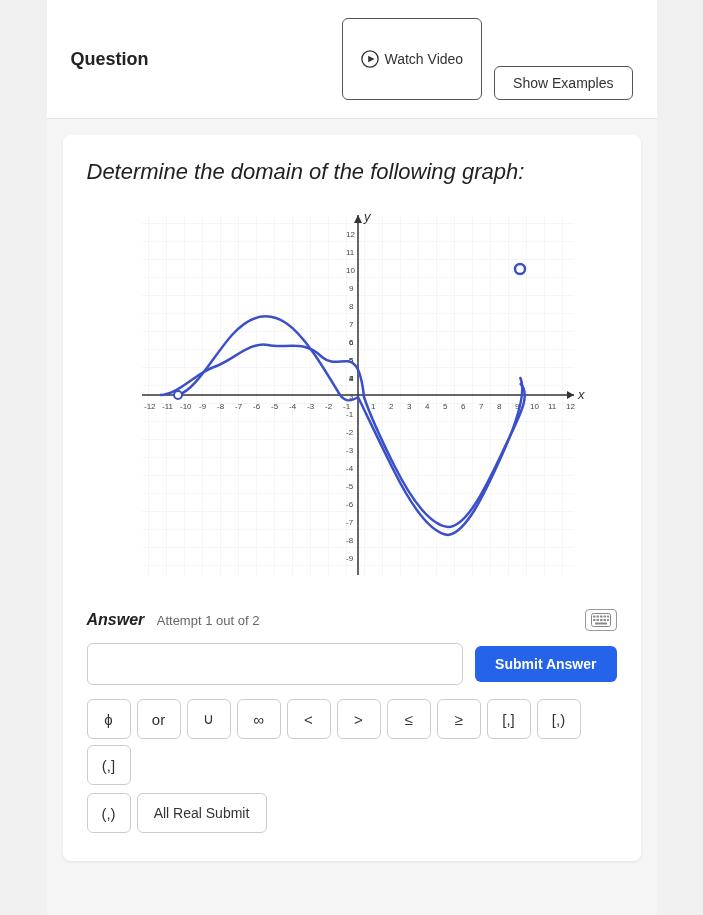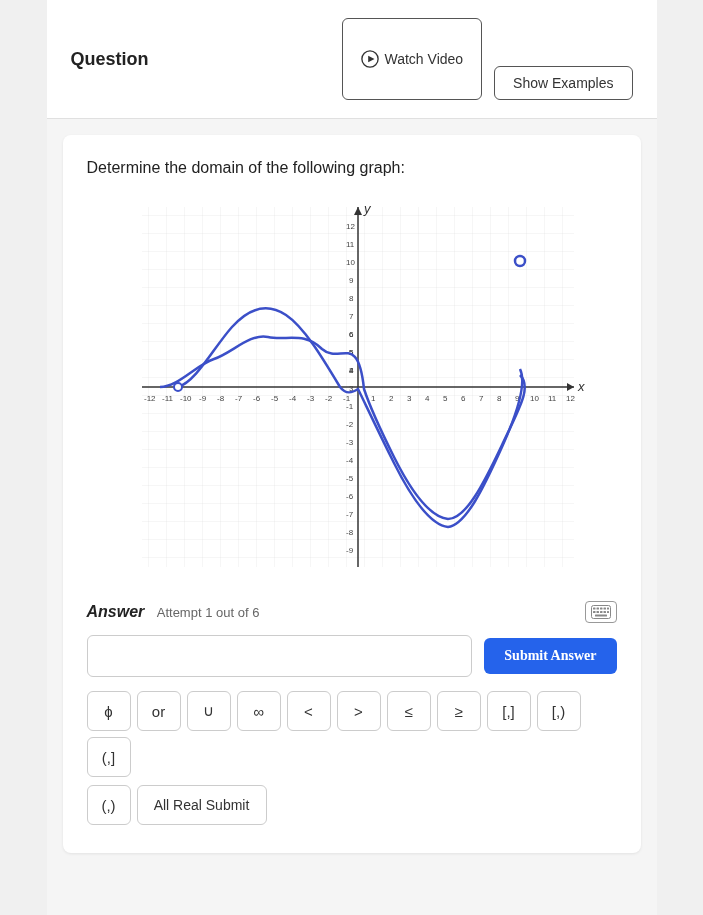--- a/index.html
+++ b/index.html
@@ -61,23 +61,24 @@
       margin-top: 48px;
     }
     .main-content {
       background: white;
       margin: 16px;
       border-radius: 8px;
       padding: 24px 24px 20px 24px;
       box-shadow: 0 1px 3px rgba(0,0,0,0.08);
     }
     .question-text {
-      font-size: 16px;
+      font-size: 22px;
       color: #222;
       margin-bottom: 20px;
+      font-style: italic;
     }
     .graph-container {
       display: flex;
       justify-content: center;
       margin-bottom: 24px;
     }
     svg.graph {
       display: block;
     }
     .answer-section {
@@ -128,21 +129,20 @@
     .submit-btn {
       background: #2563eb;
       color: white;
       border: none;
       border-radius: 6px;
       padding: 10px 20px;
       font-size: 14px;
       font-weight: bold;
       cursor: pointer;
       white-space: nowrap;
-      font-family: Liberation Serif, serif;
     }
     .symbol-row {
       display: flex;
       gap: 6px;
       flex-wrap: wrap;
       margin-bottom: 8px;
     }
     .sym-btn {
       min-width: 44px;
       height: 40px;
@@ -288,21 +288,21 @@
         <circle cx="408" cy="64" r="5" fill="white" stroke="#3b4fc8" stroke-width="2.5"></circle>
 
         <circle cx="66" cy="190" r="4" fill="white" stroke="#3b4fc8" stroke-width="2"></circle>
       </svg>
     </div>
 
     <div class="answer-section">
       <div class="answer-label-row">
         <div>
           <span class="answer-label">Answer</span>
-          <span class="attempt-text">Attempt 1 out of 6</span>
+          <span class="attempt-text">Attempt 1 out of 2</span>
         </div>
         <div class="keyboard-icon">
           <svg width="20" height="14" viewBox="0 0 20 14">
             <rect x="0.5" y="0.5" width="19" height="13" rx="2" fill="none" stroke="#888" stroke-width="1"></rect>
             <rect x="2" y="2.5" width="2.5" height="2" rx="0.5" fill="#888"></rect>
             <rect x="5.5" y="2.5" width="2.5" height="2" rx="0.5" fill="#888"></rect>
             <rect x="9" y="2.5" width="2.5" height="2" rx="0.5" fill="#888"></rect>
             <rect x="12.5" y="2.5" width="2.5" height="2" rx="0.5" fill="#888"></rect>
             <rect x="16" y="2.5" width="2" height="2" rx="0.5" fill="#888"></rect>
             <rect x="2" y="6" width="2.5" height="2" rx="0.5" fill="#888"></rect>

